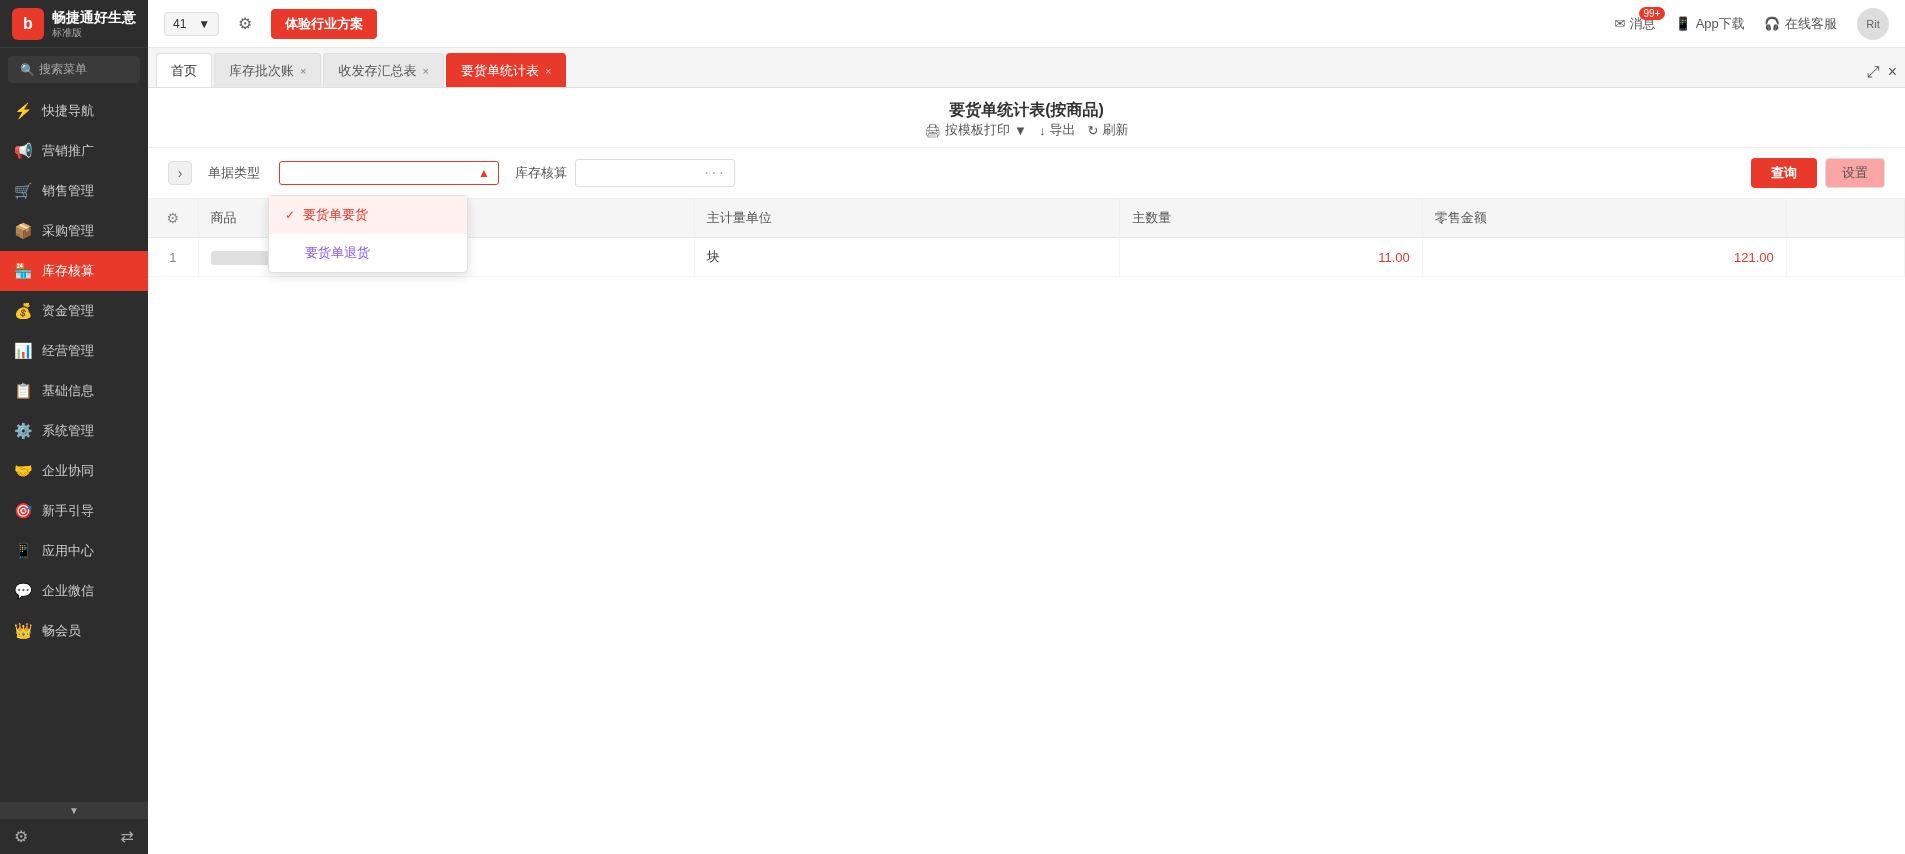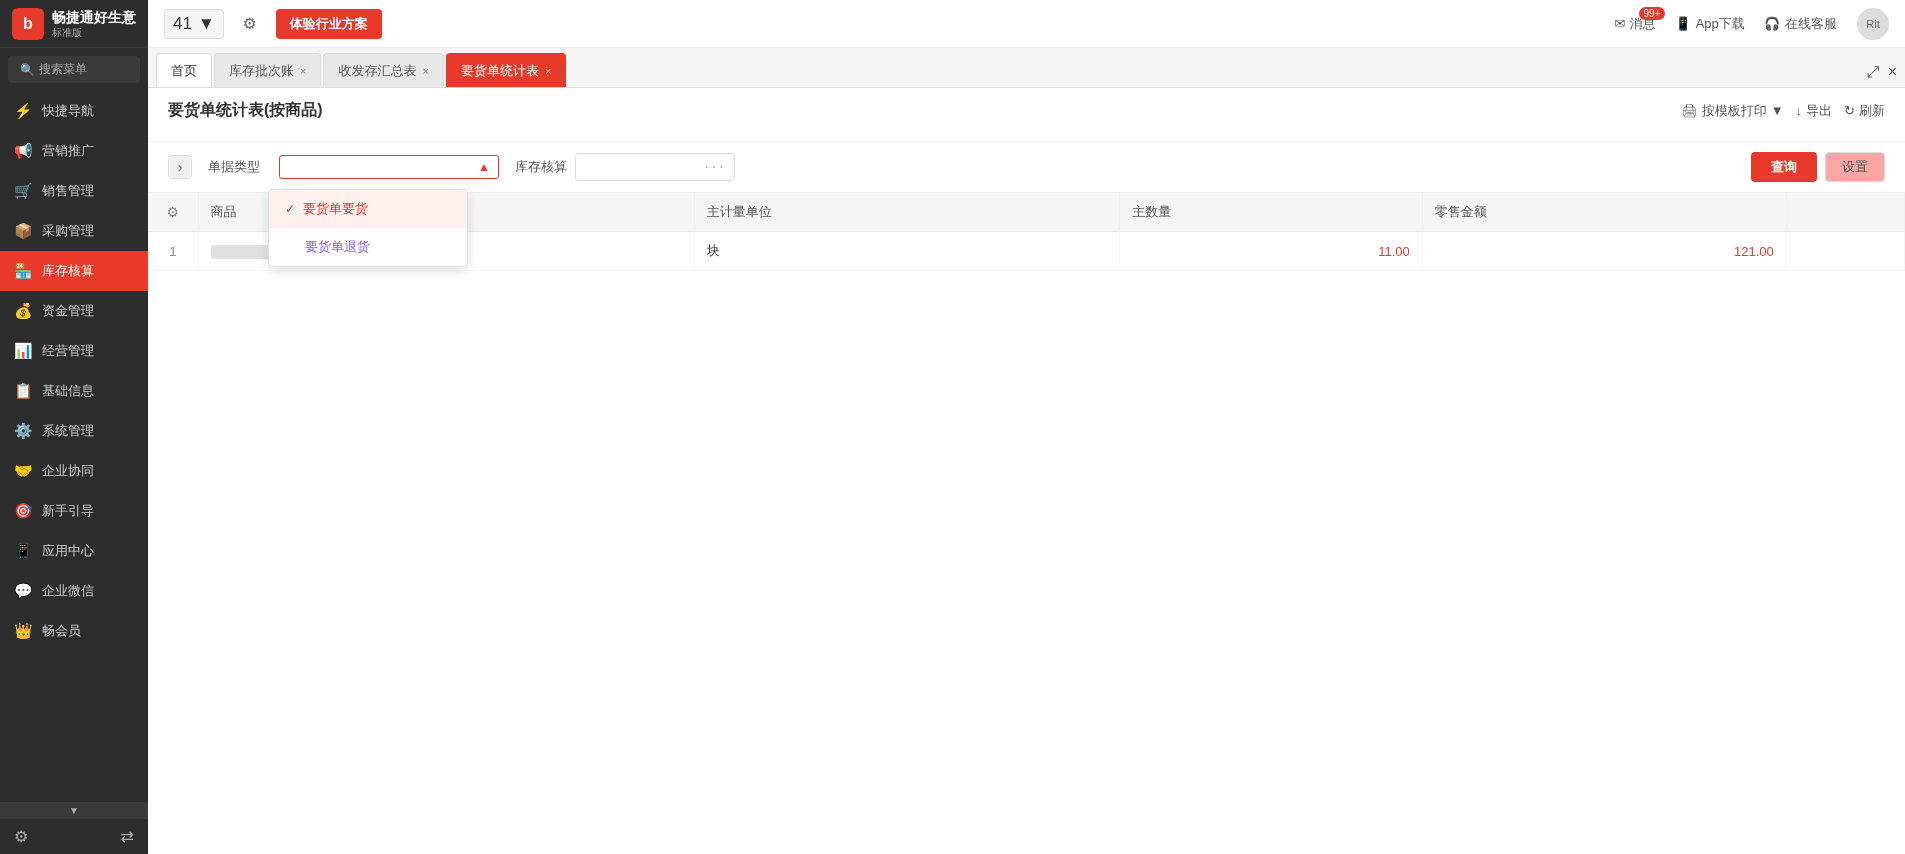--- a/index.html
+++ b/index.html
@@ -106,27 +106,27 @@
       flex-shrink: 0;
     }
     .top-bar-left {
       display: flex;
       align-items: center;
       gap: 12px;
     }
     .workspace-selector {
       display: flex;
       align-items: center;
-      gap: 6px;
+      gap: 12px;
       background: #f5f5f5;
       border: 1px solid #ddd;
       border-radius: 4px;
       padding: 4px 8px;
       cursor: pointer;
-      font-size: 17px;
+      font-size: 12px;
       color: #333;
     }
     .settings-icon-btn {
       width: 28px;
       height: 28px;
       display: flex;
       align-items: center;
       justify-content: center;
       cursor: pointer;
       color: #666;
@@ -217,27 +217,28 @@
       right: 8px;
       bottom: 6px;
       display: flex;
       align-items: center;
       gap: 8px;
     }
     .tab-bar-right .icon-btn { cursor: pointer; color: #555; font-size: 16px; }
 
     
     .page-header {
-      padding: 12px 20px 20px;
+      padding: 12px 20px 8px;
       background: #fff;
       border-bottom: 1px solid #f0f0f0;
       display: flex;
       align-items: center;
       justify-content: space-between;
       flex-shrink: 0;
+      flex-direction: column;
     }
     .page-title { font-size: 16px; font-weight: bold; color: #333; }
     .page-actions { display: flex; align-items: center; gap: 12px; }
     .page-action-btn {
       display: flex;
       align-items: center;
       gap: 4px;
       font-size: 13px;
       color: #555;
       cursor: pointer;

